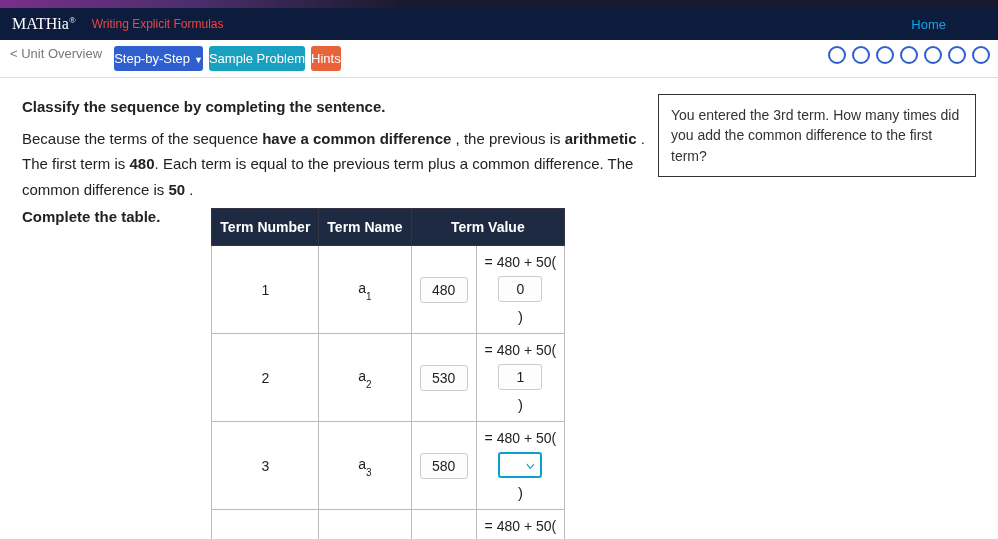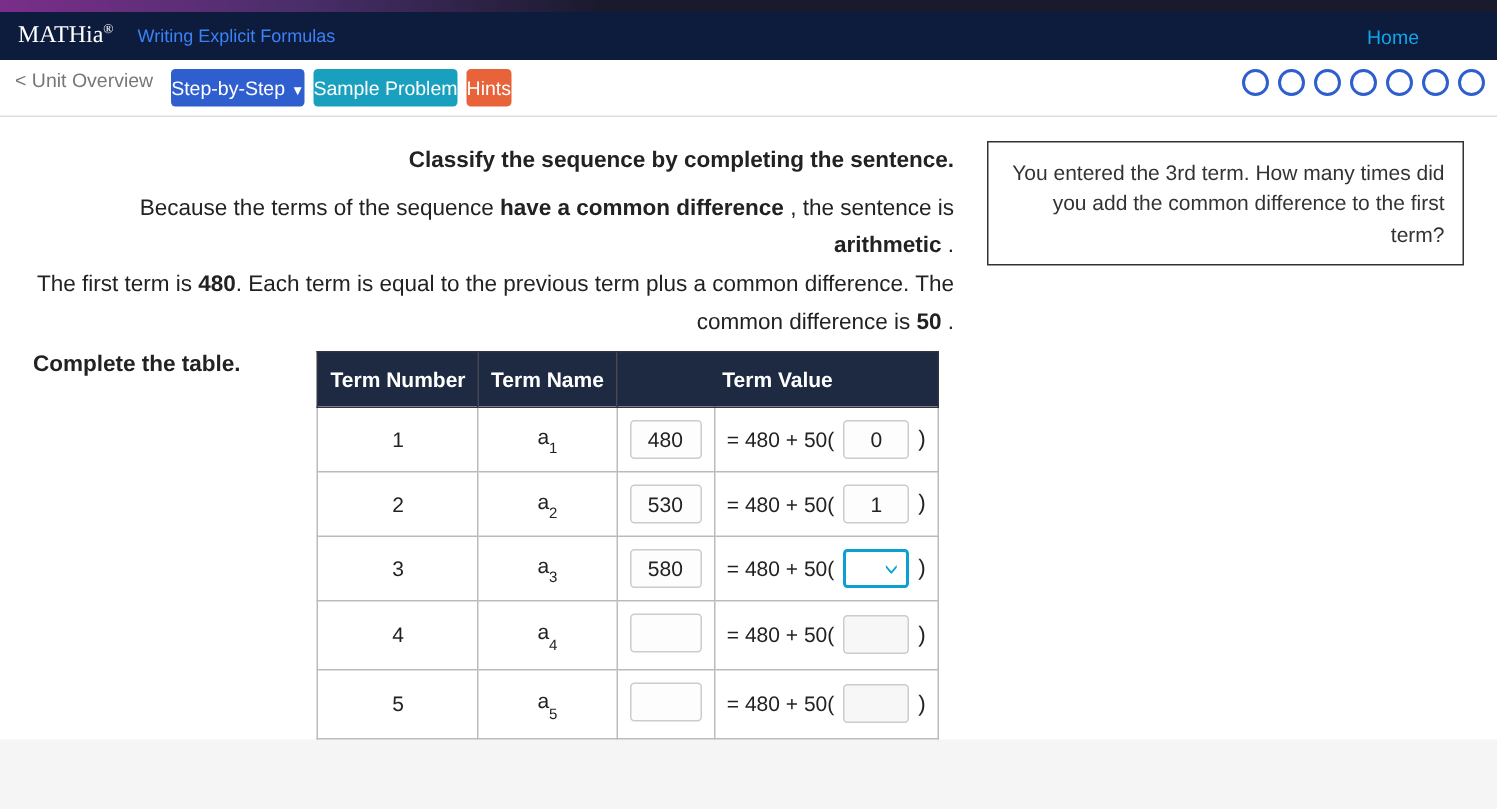--- a/index.html
+++ b/index.html
@@ -20,21 +20,21 @@
       height: 32px;
       display: flex;
       align-items: center;
       padding: 0 12px;
       font-size: 13px;
       justify-content: space-between;
     }
     .nav-left { display:flex; align-items:center; gap:12px; }
     .brand { font-family: Georgia, serif; font-size:16px; }
     .brand sup { font-size:9px; }
-    .topic { font-size:12px; color:#3b82f6; margin-left:4px;}
+    .topic { font-size:12px; color:#ef4444; margin-left:4px;}
     .nav-right { color:#0ea5e9; font-size:13px; margin-right:40px;}
     .content-area {
       background:#f5f5f5;
       height: calc(539px - 40px);
       position:relative;
       padding-bottom:10px;
     }
     .tab-row {
       display:flex;
       align-items:flex-start;
@@ -71,23 +71,22 @@
     .dot {
       width:18px; height:18px;
       border:2px solid #2f5fcf;
       border-radius:50%;
       background:#fff;
     }
     .main-body {
       background:#fff;
       padding:16px 22px 6px 22px;
       display:flex;
-      gap:22px;
+      gap:10px;
       align-items:flex-start;
-      text-align:right;
     }
     .left-col { flex:1; font-size:15px; color:#222; line-height:1.7; }
     .left-col .hdr { font-weight:700; margin-bottom:6px; font-size:15px; }
     .hint-box {
       border:1.5px solid #333;
       padding:10px 12px;
       font-size:14px;
       color:#333;
       width:318px;
       line-height:1.45;
@@ -114,21 +113,21 @@
       border:1px solid #334;
       font-size:14px;
     }
     table.seq td {
       border:1px solid #bbb;
       padding:8px 8px;
       text-align:center;
       background:#fff;
     }
     .termname sub { font-size:10px; position:relative; top:3px;}
-    .val-cell { display:flex; align-items:center; justify-content:center; gap:6px; white-space:nowrap;}
+    .val-cell { display:flex; align-items:center; justify-content:center; gap:6px; white-space:nowrap;flex-direction:column;}
     .box-val, .box-mult {
       display:inline-block;
       min-width:48px;
       padding:3px 6px;
       border:1px solid #ccc;
       border-radius:3px;
       background:#fdfdfd;
       text-align:center;
       font-size:14px;
       height:26px;
@@ -187,21 +186,21 @@
       <span>Step-by-Step</span><span class="caret">▼</span>
     </button>
     <button class="btn btn-teal">Sample Problem</button>
     <button class="btn btn-orange">Hints</button>
   </div>
 
   <div class="main-body">
     <div class="left-col">
       <div class="hdr">Classify the sequence by completing the sentence.</div>
       <div>
-        <span>Because the terms of the sequence </span><span class="bold">have a common difference</span><span> , the sentence is </span><span class="bold">arithmetic</span><span> .</span>
+        <span>Because the terms of the sequence </span><span class="bold">have a common difference</span><span> , the previous is </span><span class="bold">arithmetic</span><span> .</span>
       </div>
       <div>
         <span>The first term is </span><span class="bold">480</span><span>. Each term is equal to the previous term plus a common difference. The common difference is </span><span class="bold">50</span><span> .</span>
       </div>
     </div>
     <div class="hint-box">You entered the 3rd term. How many times did you add the common difference to the first term?</div>
   </div>
 
   <div class="table-wrap">
     <div class="complete-lbl">Complete the table.</div>

